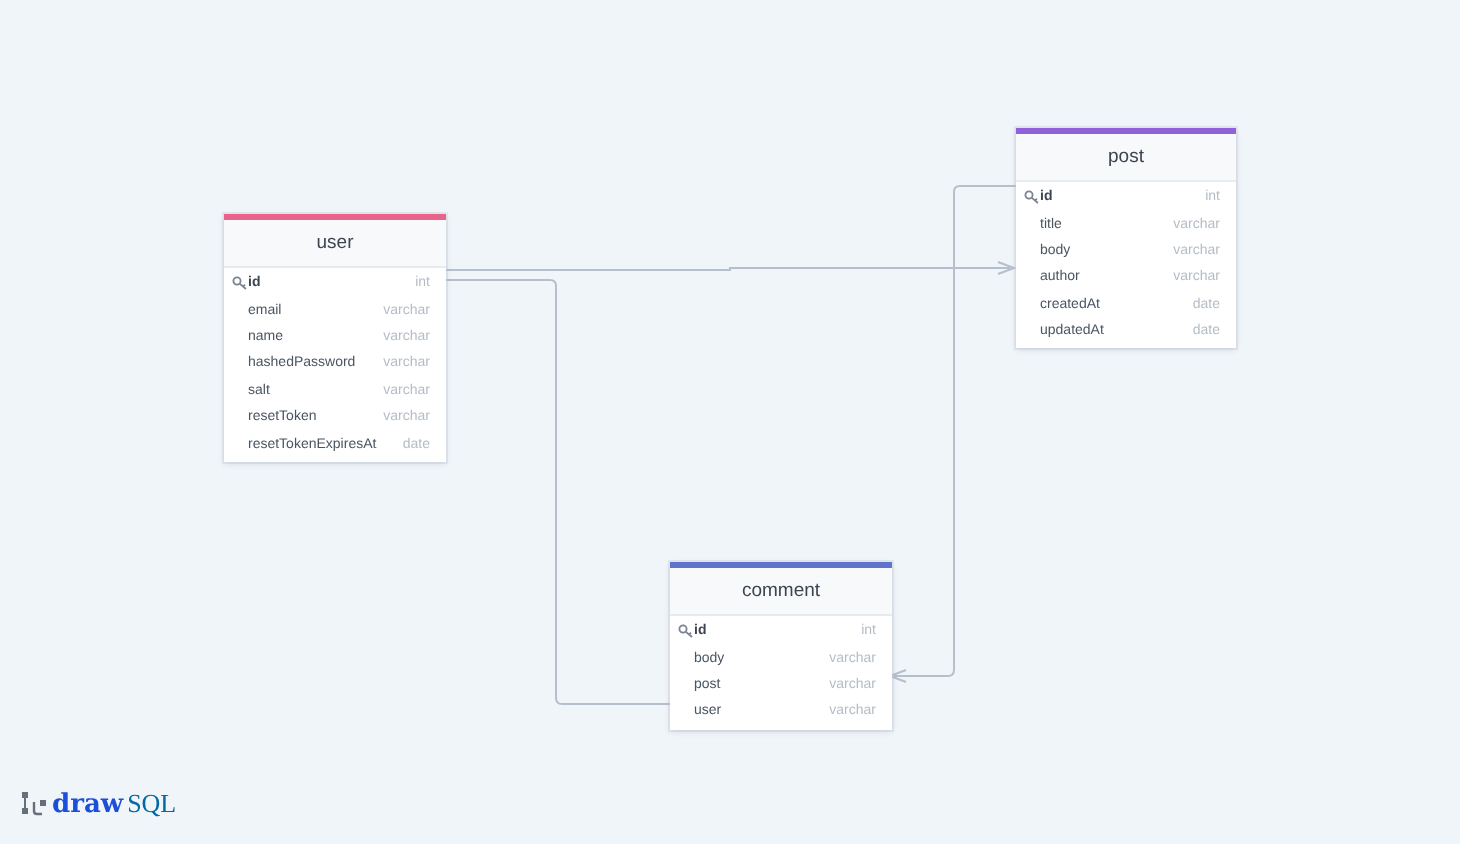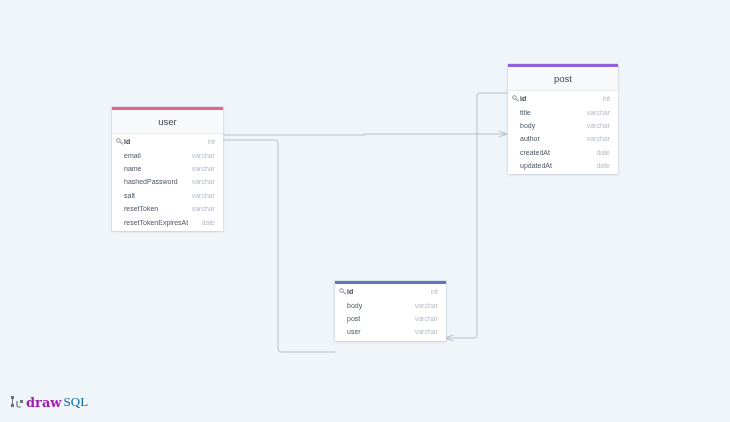--- a/index.html
+++ b/index.html
@@ -38,21 +38,21 @@
     .row.pk .name { font-weight: bold; color: #3c4652; }
     .row .key {
       position: absolute; left: 4px; top: 3px;
       width: 8px; height: 7px;
     }
     .rows { padding: 1px 0 2px 0; }
     .logo {
       position: absolute; left: 10px; top: 394px;
       display: flex; align-items: center; gap: 2px;
     }
-    .logo .brand-bold { font-family: "DejaVu Serif", serif; font-weight: bold; font-size: 13px; color: #a21caf; }
+    .logo .brand-bold { font-family: "DejaVu Serif", serif; font-weight: bold; font-size: 13px; color: #1d4ed8; }
     .logo .brand-light { font-family: Liberation Serif, serif; font-size: 13px; color: #0369a1; }
   </style>
 </head>
 <body>
 
 <div class="canvas">
 
   <svg class="links" viewBox="0 0 730 422">
 
     <path d="M223 135 L365 135 L365 134 L505 134" stroke="#b5c0cc" stroke-width="1" fill="none"></path>
@@ -133,20 +133,21 @@
       </div>
       <div class="row">
         <span class="name">updatedAt</span>
         <span class="type">date</span>
       </div>
     </div>
   </div>
 
   <div class="table" style="left:335px; top:281px; width:111px;">
     <div class="bar" style="background:#6174cc;"></div>
+    <div class="head">comment</div>
     <div class="rows">
       <div class="row pk">
         <svg class="key" viewBox="0 0 8 7">
             <circle cx="2.5" cy="2.5" r="1.8" stroke="#7b8591" stroke-width="0.9" fill="none"></circle>
             <path d="M3.8 3.8 L7 6.5 M5.5 5.2 L6.5 4.4" stroke="#7b8591" stroke-width="0.9"></path>
           </svg>
         <span class="name">id</span>
         <span class="type">int</span>
       </div>
       <div class="row">

